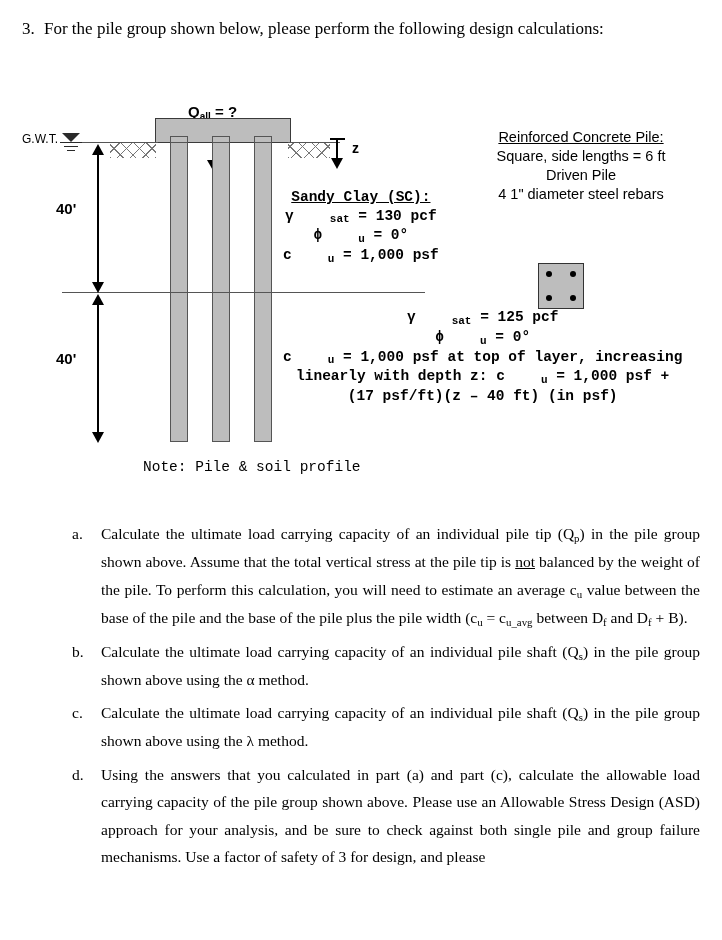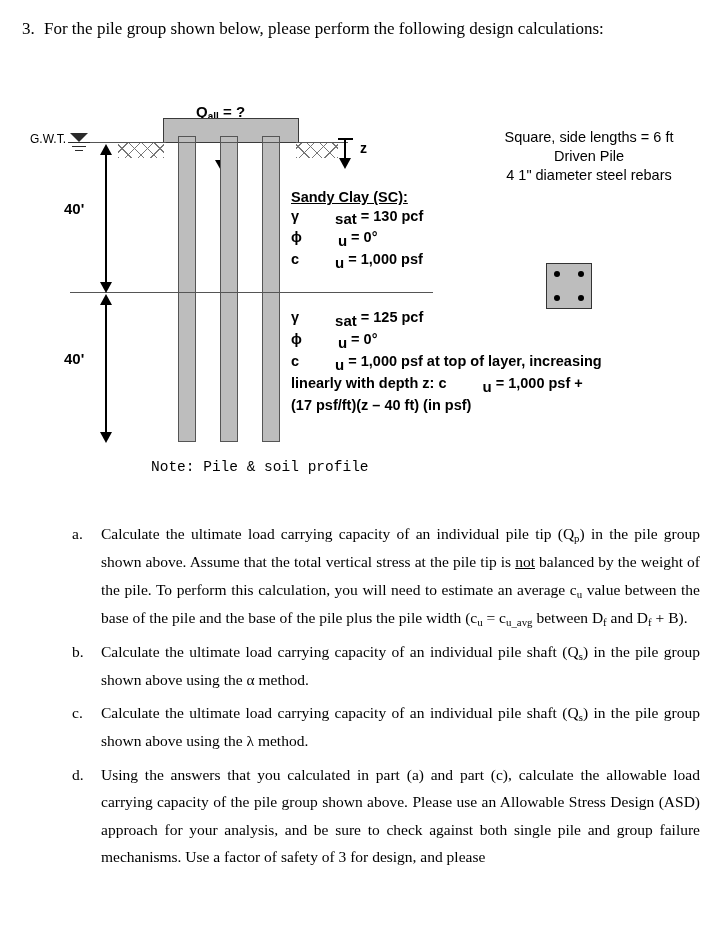--- a/index.html
+++ b/index.html
@@ -24,21 +24,21 @@
     width: 680px;
     font-size: 17px;
     line-height: 1.35;
     white-space: nowrap;
   }
   .stem .num { display: inline-block; width: 22px; }
 
   
   .figure {
     position: absolute;
-    left: 8px;
+    left: 0;
     top: 50px;
     width: 620px;
     height: 460px;
   }
 
   
   .qall-label {
     position: absolute;
     left: 188px;
     top: 53px;
@@ -198,30 +198,31 @@
     left: 352px;
     top: 90px;
     font-size: 14px;
     font-weight: bold;
     font-family: "Liberation Sans", "DejaVu Sans", sans-serif;
   }
 
   
   .soil-block {
     position: absolute;
-    font-family: Liberation Sans, sans-serif;
+    font-family: Liberation Mono, monospace;
     font-size: 14.5px;
     font-weight: bold;
     line-height: 1.28;
     white-space: nowrap;
+    text-align: center;
   }
   .soil-block .hdr {
     text-decoration: underline;
   }
-  .soil-block sub { font-size: 15px; font-weight: bold; padding-left: 36px; }
+  .soil-block sub { font-size: 11px; font-weight: bold; padding-left: 36px; }
 
   
   .pile-desc {
     position: absolute;
     left: 440px;
     top: 78px;
     width: 282px;
     text-align: center;
     font-family: "Liberation Sans", "DejaVu Sans", sans-serif;
     font-size: 14.5px;
@@ -363,20 +364,21 @@
 
   <div class="soil-block" style="left:283px; top:258px;">
     <div><span>γ</span><sub>sat</sub><span> = 125 pcf</span></div>
     <div><span>ϕ</span><sub>u</sub><span> = 0°</span></div>
     <div><span>c</span><sub>u</sub><span> = 1,000 psf at top of layer, increasing</span></div>
     <div><span>linearly with depth z:  c</span><sub>u</sub><span> = 1,000 psf +</span></div>
     <div>(17 psf/ft)(z – 40 ft)   (in psf)</div>
   </div>
 
   <div class="pile-desc">
+    <div class="hdr">Reinforced Concrete Pile:</div>
     <div>Square, side lengths = 6 ft</div>
     <div>Driven Pile</div>
     <div>4 1" diameter steel rebars</div>
   </div>
 
   <div class="xsec">
     <div class="rebar" style="left:7px; top:7px;"></div>
     <div class="rebar" style="right:7px; top:7px;"></div>
     <div class="rebar" style="left:7px; bottom:7px;"></div>
     <div class="rebar" style="right:7px; bottom:7px;"></div>

